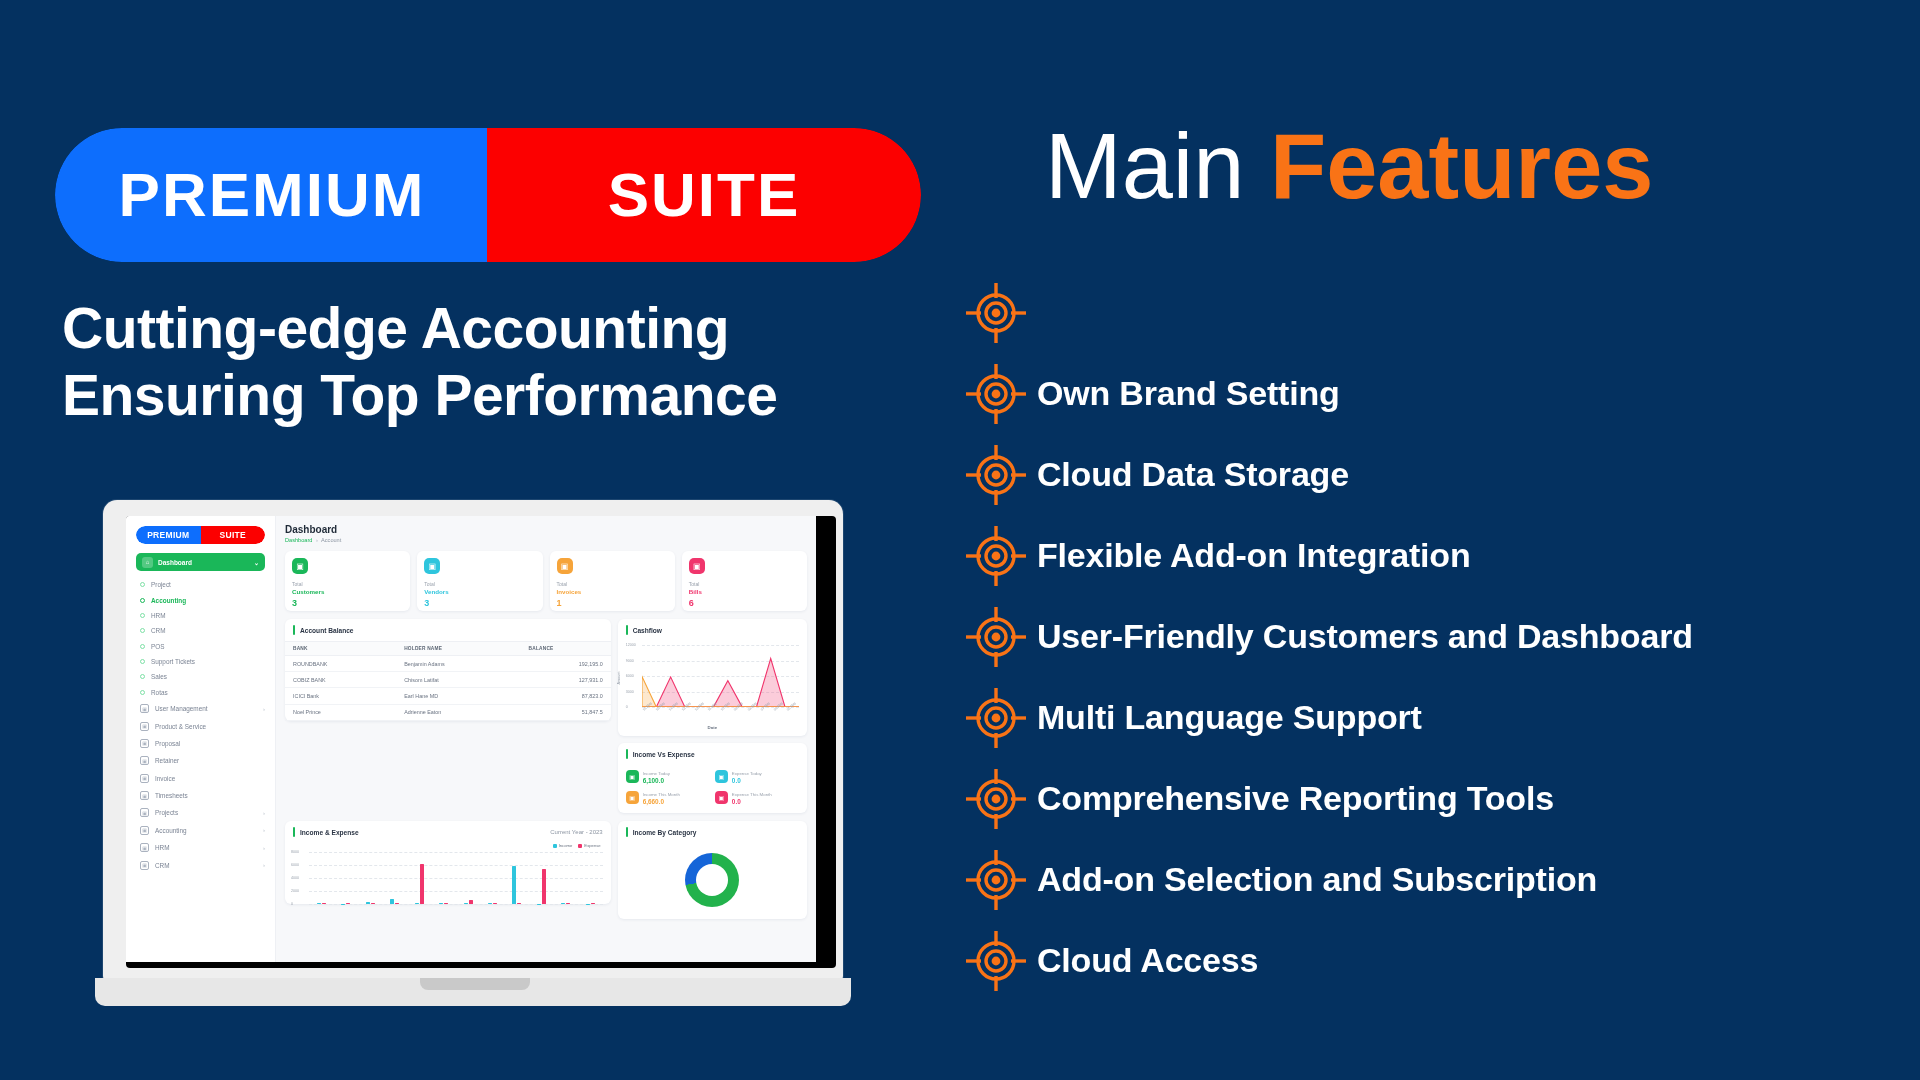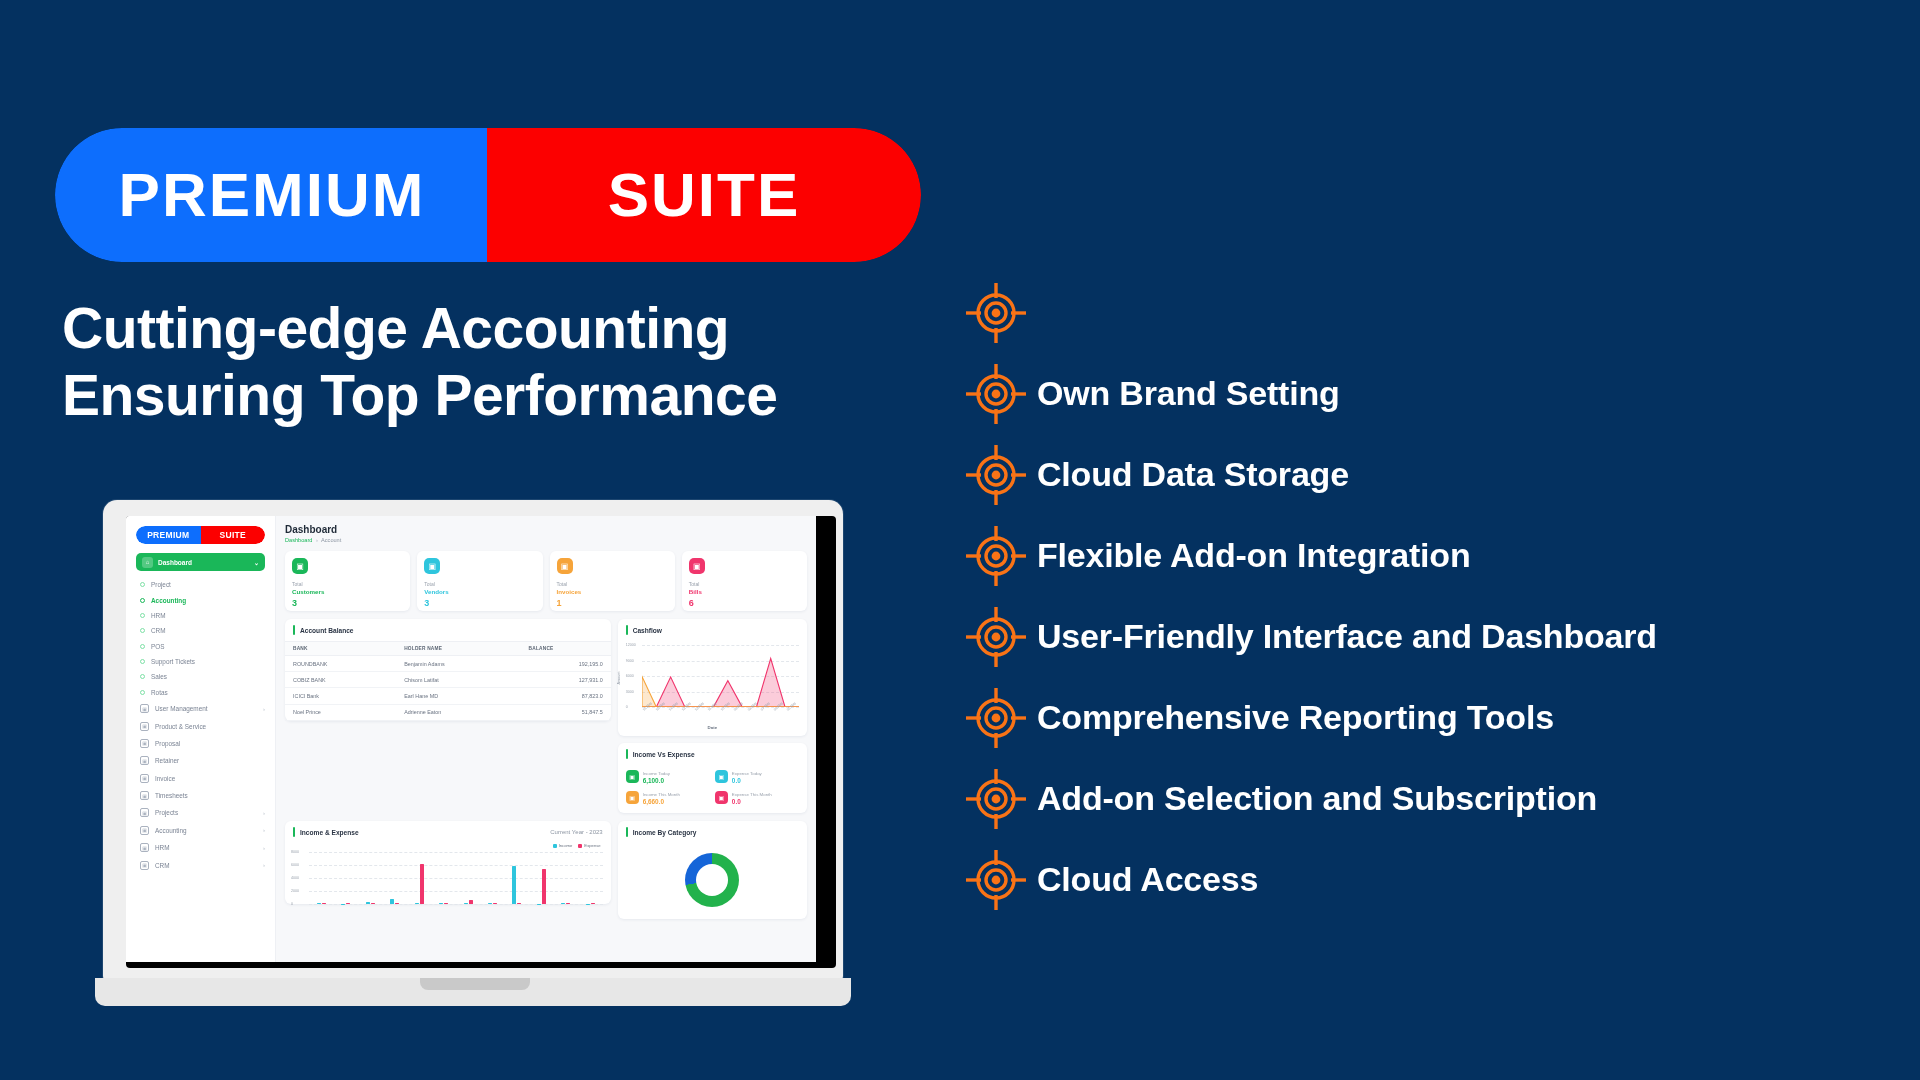--- a/index.html
+++ b/index.html
@@ -554,20 +554,24 @@
         </div>
 
       </div>
     </div>
     <div class="laptop-base"></div>
     <div class="laptop-notch"></div>
   </div>
 </div>
 
 <div class="right-col">
+  <div class="feat-title">
+    <span class="ft-light">Main</span>
+    <span class="ft-bold">Features</span>
+  </div>
   <div class="feat-list" id="feat-list">
       <div class="feat-item">
         <span class="feat-icon">
           <svg width="62" height="62" viewBox="0 0 62 62">
             <circle cx="31" cy="31" r="18" fill="none" stroke="#f97316" stroke-width="3.4"></circle>
             <circle cx="31" cy="31" r="10" fill="none" stroke="#f97316" stroke-width="3.4"></circle>
             <circle cx="31" cy="31" r="4.4" fill="#f97316"></circle>
             <line x1="31" y1="1" x2="31" y2="16" stroke="#f97316" stroke-width="3.4"></line>
             <line x1="31" y1="46" x2="31" y2="61" stroke="#f97316" stroke-width="3.4"></line>
             <line x1="1" y1="31" x2="16" y2="31" stroke="#f97316" stroke-width="3.4"></line>
@@ -622,21 +626,35 @@
           <svg width="62" height="62" viewBox="0 0 62 62">
             <circle cx="31" cy="31" r="18" fill="none" stroke="#f97316" stroke-width="3.4"></circle>
             <circle cx="31" cy="31" r="10" fill="none" stroke="#f97316" stroke-width="3.4"></circle>
             <circle cx="31" cy="31" r="4.4" fill="#f97316"></circle>
             <line x1="31" y1="1" x2="31" y2="16" stroke="#f97316" stroke-width="3.4"></line>
             <line x1="31" y1="46" x2="31" y2="61" stroke="#f97316" stroke-width="3.4"></line>
             <line x1="1" y1="31" x2="16" y2="31" stroke="#f97316" stroke-width="3.4"></line>
             <line x1="46" y1="31" x2="61" y2="31" stroke="#f97316" stroke-width="3.4"></line>
           </svg>
         </span>
-        <span class="feat-label">User-Friendly Interface and Dashboard</span>
+        <span class="feat-label">User-Friendly Customers and Dashboard</span>
+      </div>
+      <div class="feat-item">
+        <span class="feat-icon">
+          <svg width="62" height="62" viewBox="0 0 62 62">
+            <circle cx="31" cy="31" r="18" fill="none" stroke="#f97316" stroke-width="3.4"></circle>
+            <circle cx="31" cy="31" r="10" fill="none" stroke="#f97316" stroke-width="3.4"></circle>
+            <circle cx="31" cy="31" r="4.4" fill="#f97316"></circle>
+            <line x1="31" y1="1" x2="31" y2="16" stroke="#f97316" stroke-width="3.4"></line>
+            <line x1="31" y1="46" x2="31" y2="61" stroke="#f97316" stroke-width="3.4"></line>
+            <line x1="1" y1="31" x2="16" y2="31" stroke="#f97316" stroke-width="3.4"></line>
+            <line x1="46" y1="31" x2="61" y2="31" stroke="#f97316" stroke-width="3.4"></line>
+          </svg>
+        </span>
+        <span class="feat-label">Multi Language Support</span>
       </div>
       <div class="feat-item">
         <span class="feat-icon">
           <svg width="62" height="62" viewBox="0 0 62 62">
             <circle cx="31" cy="31" r="18" fill="none" stroke="#f97316" stroke-width="3.4"></circle>
             <circle cx="31" cy="31" r="10" fill="none" stroke="#f97316" stroke-width="3.4"></circle>
             <circle cx="31" cy="31" r="4.4" fill="#f97316"></circle>
             <line x1="31" y1="1" x2="31" y2="16" stroke="#f97316" stroke-width="3.4"></line>
             <line x1="31" y1="46" x2="31" y2="61" stroke="#f97316" stroke-width="3.4"></line>
             <line x1="1" y1="31" x2="16" y2="31" stroke="#f97316" stroke-width="3.4"></line>

